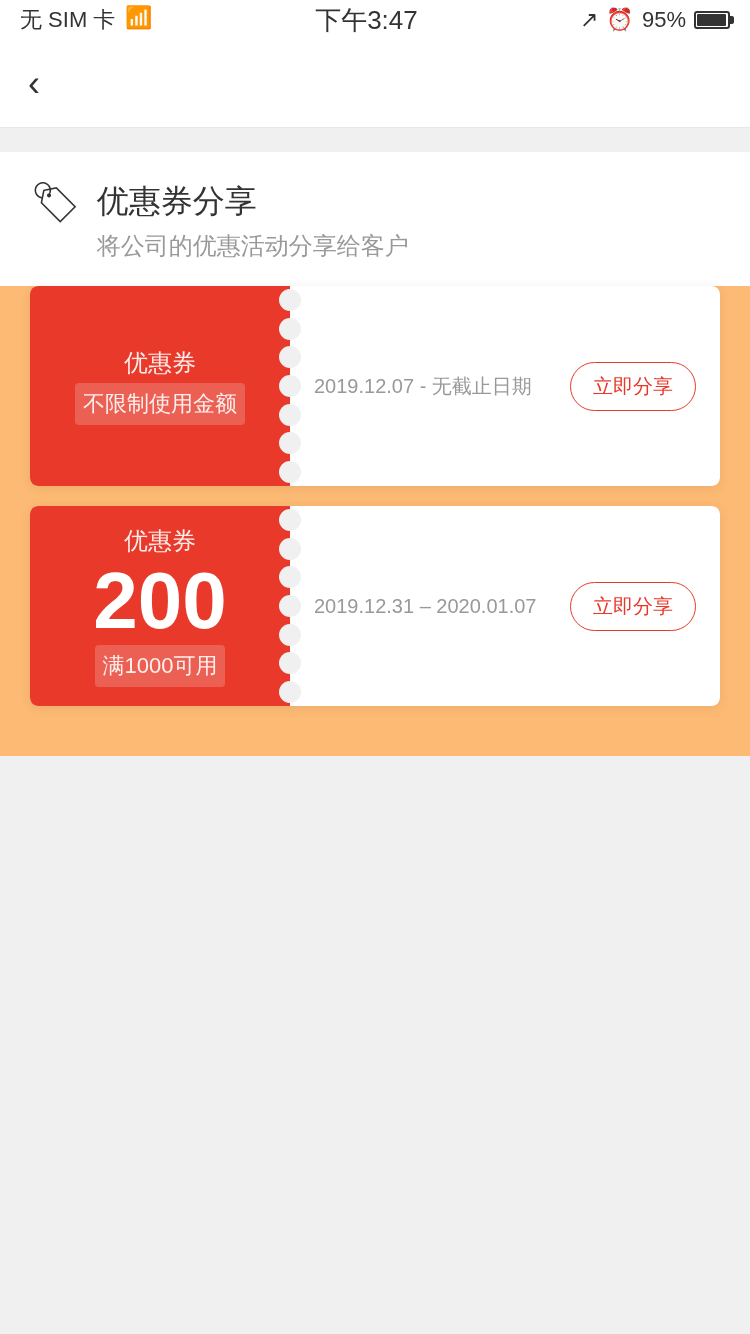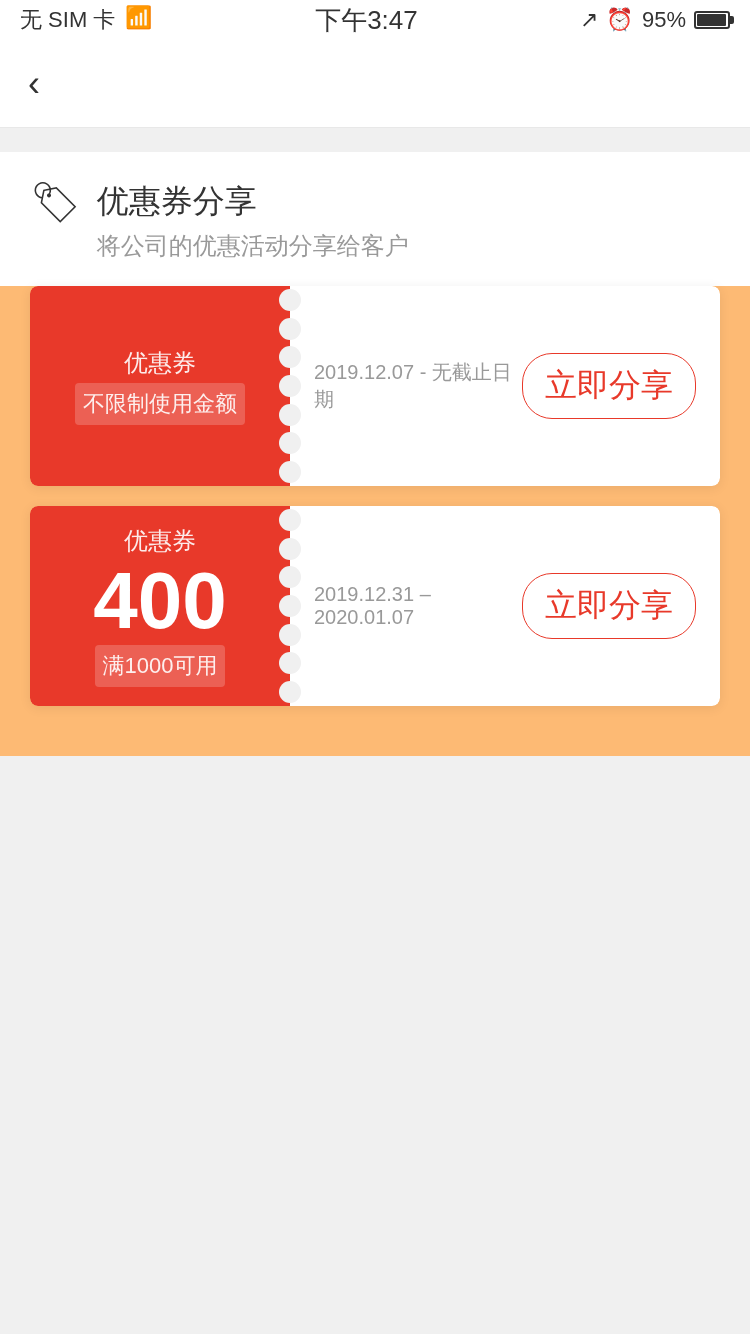--- a/index.html
+++ b/index.html
@@ -195,21 +195,21 @@
       color: #999;
       flex: 1;
     }
 
     .share-btn {
       border: 1.5px solid #e8392a;
       border-radius: 30px;
       padding: 10px 22px;
       background: #fff;
       color: #e8392a;
-      font-size: 32px;
+      font-size: 20px;
       cursor: pointer;
       white-space: nowrap;
       flex-shrink: 0;
     }
 
     
     .coupon-wrapper {
       display: flex;
       width: 100%;
       height: 200px;
@@ -284,21 +284,21 @@
       <div class="coupon-meta">
         <span class="coupon-date">2019.12.07 - 无截止日期</span>
         <button class="share-btn">立即分享</button>
       </div>
     </div>
   </div>
 
   <div class="coupon-wrapper">
     <div class="coupon-left-inner" style="width:260px; background:#e8392a; display:flex; flex-direction:column; align-items:center; justify-content:center; position:relative; flex-shrink:0;">
       <div class="coupon-label">优惠券</div>
-      <div class="coupon-amount">400</div>
+      <div class="coupon-amount">200</div>
       <div class="coupon-condition">满1000可用</div>
     </div>
 
     <div style="width:0; position:relative; flex-shrink:0;">
       <div style="position:absolute; left:-14px; top:0; bottom:0; width:28px; display:flex; flex-direction:column; justify-content:space-around; z-index:10; pointer-events:none;">
         <div style="width:22px; height:22px; border-radius:50%; background:#f0f0f0; margin-left:3px;"></div>
         <div style="width:22px; height:22px; border-radius:50%; background:#f0f0f0; margin-left:3px;"></div>
         <div style="width:22px; height:22px; border-radius:50%; background:#f0f0f0; margin-left:3px;"></div>
         <div style="width:22px; height:22px; border-radius:50%; background:#f0f0f0; margin-left:3px;"></div>
         <div style="width:22px; height:22px; border-radius:50%; background:#f0f0f0; margin-left:3px;"></div>

